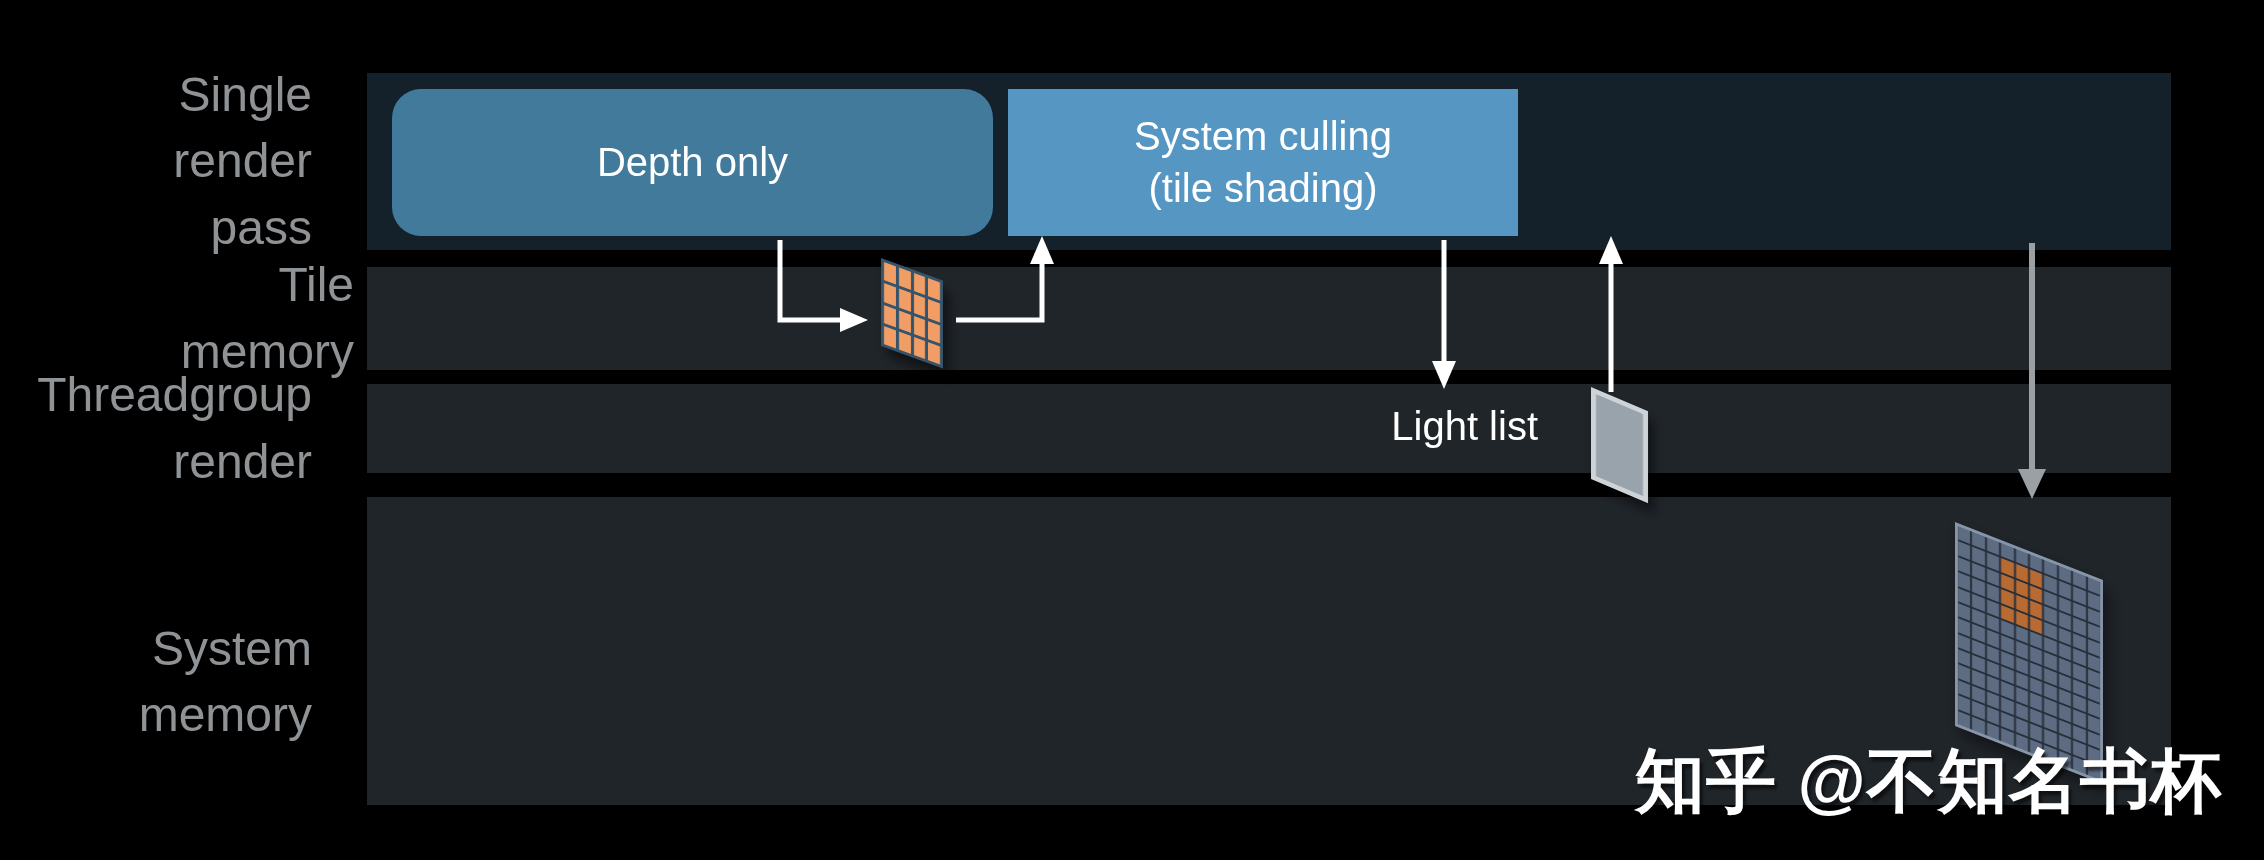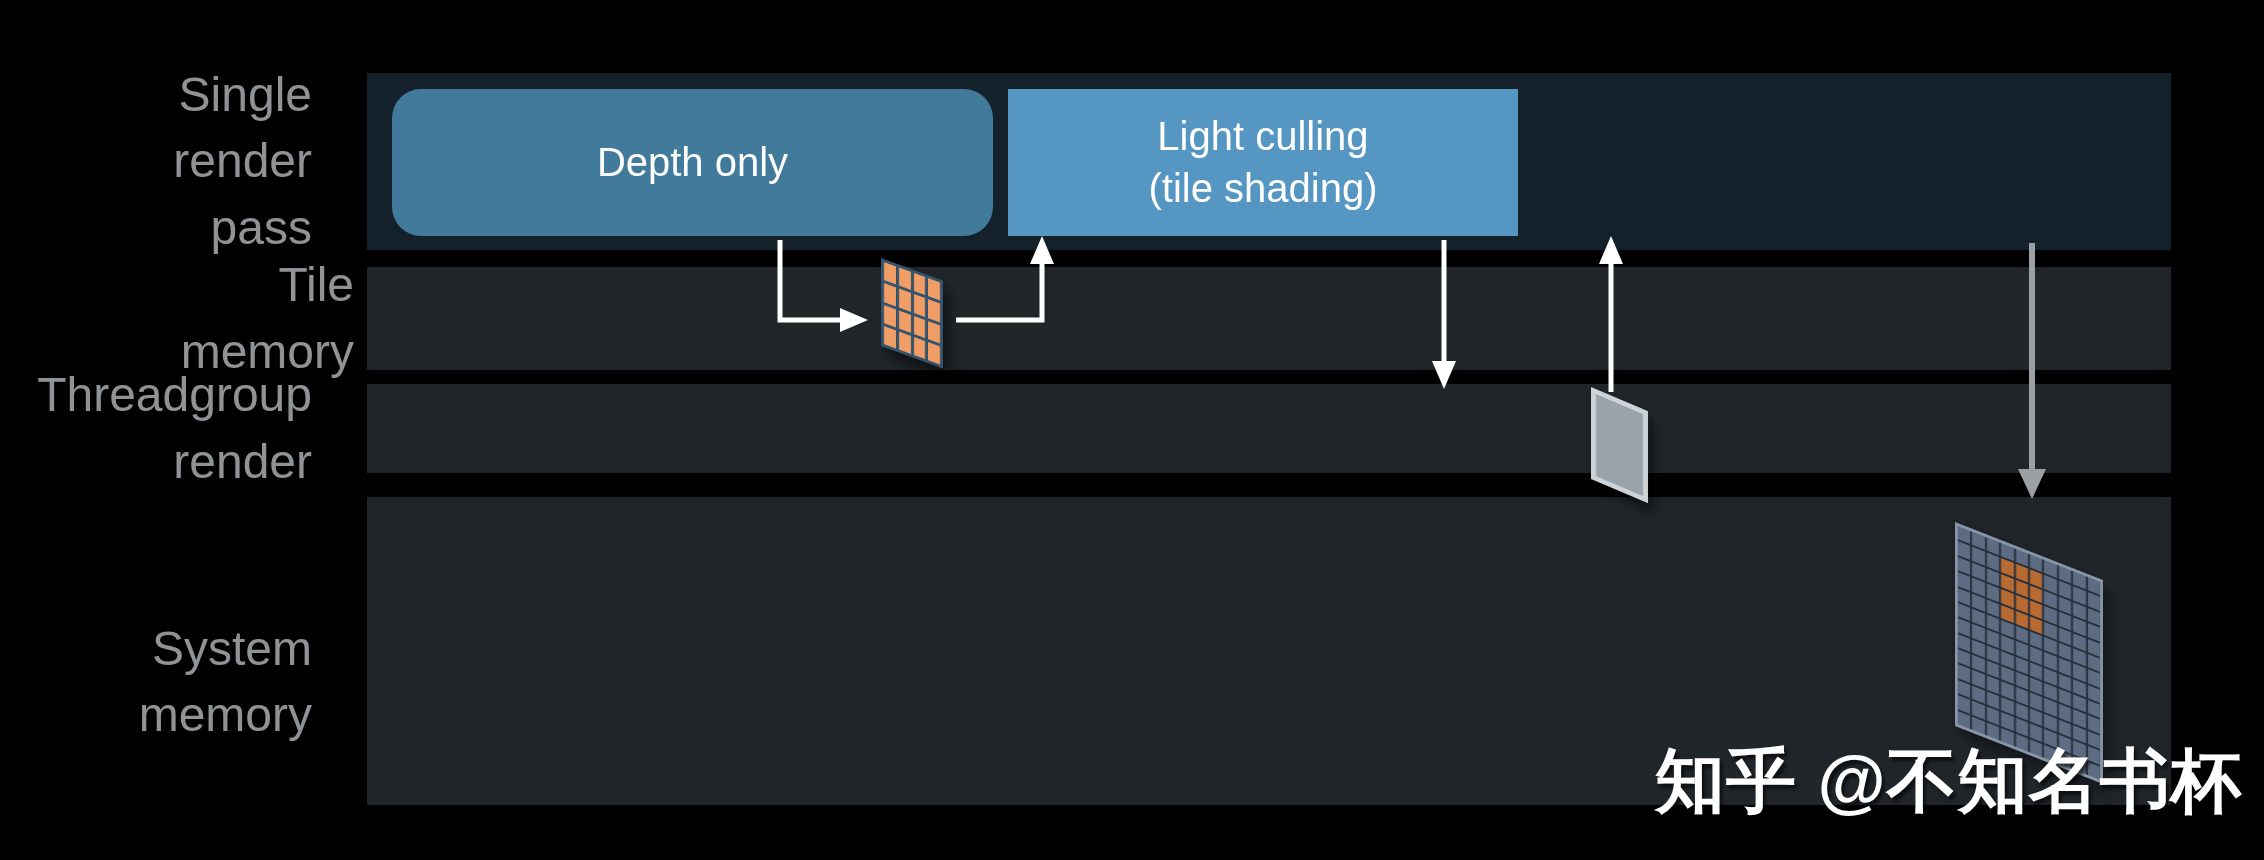--- a/index.html
+++ b/index.html
@@ -32,21 +32,20 @@
   .box-forward{left:1531px;width:613px;background:#427a9c;}
   
   .light-list{
     position:absolute;left:1238px;top:404px;width:300px;text-align:right;
     color:#ffffff;font-size:40px;
   }
   .watermark{
     position:absolute;left:1635px;top:735px;z-index:12;
     color:#ffffff;font-size:70px;font-weight:600;letter-spacing:1px;white-space:nowrap;
     text-shadow:3px 4px 3px rgba(0,0,0,0.55);
-    margin-left:20px;
   }
   
   .tile-grid-icon{
     position:absolute;left:881px;top:258px;width:62px;height:88px;
     transform:skewY(20deg);transform-origin:top left;
     display:grid;gap:3px;background:#35536a;border:3px solid #35536a;box-sizing:border-box;
     filter:drop-shadow(6px 8px 6px rgba(0,0,0,0.5));z-index:4;
   }
   .tile-grid-icon .cell{background:#f09e66;}
   .lightlist-icon{
@@ -80,21 +79,21 @@
 render
 pass</div>
   <div class="row-label lbl-tile">Tile
 memory</div>
   <div class="row-label lbl-threadgroup">Threadgroup
 render</div>
   <div class="row-label lbl-system">System
 memory</div>
 
   <div class="pass-box box-depth">Depth only</div>
-  <div class="pass-box box-culling">Light culling
+  <div class="pass-box box-culling">System culling
 (tile shading)</div>
 
   <div class="tile-grid-icon" id="tileGrid" style="grid-template-columns: repeat(4, 1fr); grid-template-rows: repeat(4, 1fr);">
       <div class="cell"></div>
       <div class="cell"></div>
       <div class="cell"></div>
       <div class="cell"></div>
       <div class="cell"></div>
       <div class="cell"></div>
       <div class="cell"></div>
@@ -235,20 +234,21 @@
       <div class="cell"></div>
       <div class="cell"></div>
       <div class="cell"></div>
       <div class="cell"></div>
       <div class="cell"></div>
       <div class="cell"></div>
       <div class="cell"></div>
       <div class="cell"></div>
     </div>
 
+  <div class="light-list">Light list</div>
   <div class="watermark">知乎 @不知名书杯</div>
 
   <svg class="arrows" width="2264" height="860" viewBox="0 0 2264 860">
 
     <g>
       <path d="M780,240 L780,320 L842,320" fill="none" stroke="#ffffff" stroke-width="5"></path>
       <polygon points="868,320 840,308 840,332" fill="#ffffff"></polygon>
     </g>
 
     <g>

